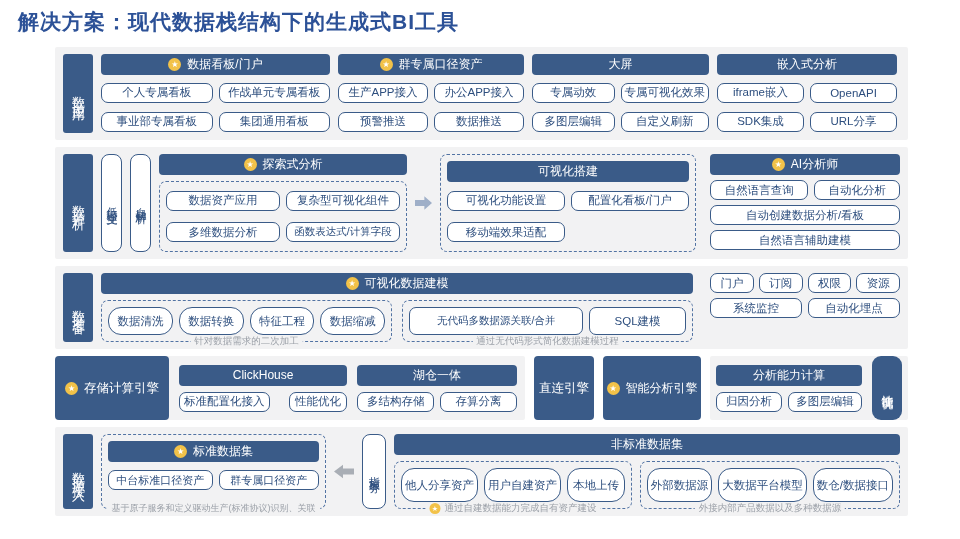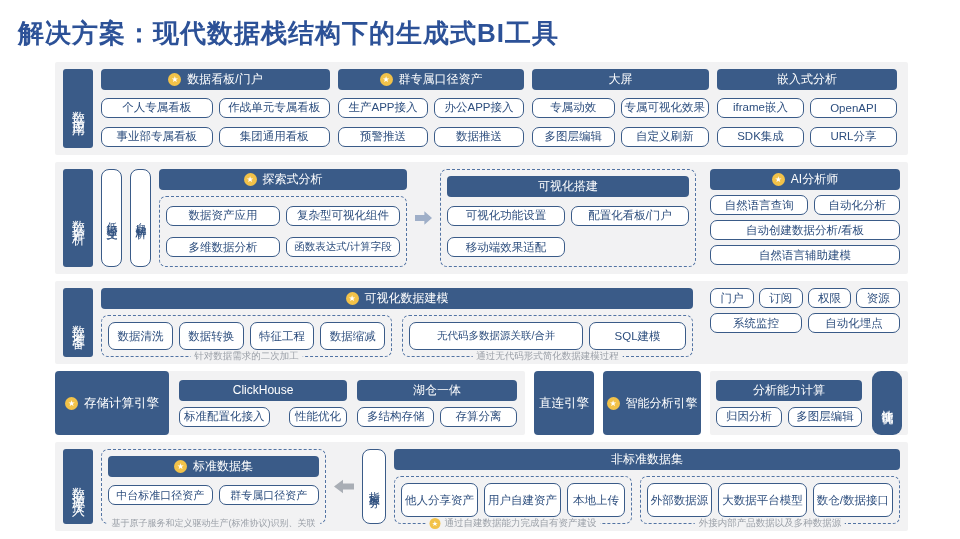--- a/index.html
+++ b/index.html
@@ -1,18 +1,18 @@
 <!DOCTYPE html>
 <html><head>
 <meta charset="utf-8">
 <style>
   html,body{margin:0;padding:0;}
   body{width:960px;height:539px;background:#ffffff;overflow:hidden;
        font-family:"Liberation Sans","DejaVu Sans",sans-serif;}
-  .title{margin:16px 0 11px 18px;font-size:26px;font-weight:bold;color:#2C5197;letter-spacing:1px;}
+  .title{margin:8px 0 11px 18px;font-size:21px;font-weight:bold;color:#2C5197;letter-spacing:1px;}
   .stack{margin-left:55px;width:853px;display:flex;flex-direction:column;gap:7px;}
   .band{background:#F2F2F3;display:flex;gap:8px;padding:7px 8px;box-sizing:border-box;align-items:stretch;border-radius:2px;}
   #b1{height:93px}#b2{height:112px}#b3{height:83px}#b5{height:89px}
   .band4row{display:flex;gap:9px;height:64px;}
   .panel4{background:#F2F2F3;display:flex;gap:10px;box-sizing:border-box;border-radius:2px;}
   .vlabel{flex:0 0 30px;background:#3A5B88;color:#fff;border-radius:3px;writing-mode:vertical-rl;text-orientation:upright;
           display:flex;align-items:center;justify-content:center;font-size:13px;letter-spacing:4px;}
   .vpill{flex:0 0 21px;background:#fff;border:1.4px solid #3A5B88;border-radius:8px;color:#2D4E7E;
          writing-mode:vertical-rl;text-orientation:upright;display:flex;align-items:center;justify-content:center;
          font-size:11px;letter-spacing:2px;box-sizing:border-box;}
@@ -31,21 +31,21 @@
   .cap{position:absolute;bottom:-7px;left:50%;transform:translateX(-50%);background:#F2F2F3;color:#9BA0A8;
        font-size:9.5px;white-space:nowrap;padding:0 4px;display:flex;align-items:center;gap:4px;margin-top:40px;}
   .arrow-r{width:17px;height:18px;background:#9FAFC8;align-self:center;flex:0 0 auto;
            clip-path:polygon(0 34%,55% 34%,55% 12%,100% 50%,55% 88%,55% 66%,0 66%);}
   .arrow-l{width:20px;height:18px;background:#A9AEB5;align-self:center;flex:0 0 auto;
            clip-path:polygon(100% 34%,45% 34%,45% 12%,0 50%,45% 88%,45% 66%,100% 66%);}
   .bigdark{background:#3A5B88;color:#fff;border-radius:4px;display:flex;align-items:center;justify-content:center;
            gap:6px;font-size:12.5px;box-sizing:border-box;text-align:center;}
   .g4{display:flex;flex-direction:column;gap:6px;justify-content:center;box-sizing:border-box;padding:7px 0;}
   .rowflex{display:flex;gap:6px;align-items:stretch;flex:1;}
-  .rowflex .chip{flex:1;}
+  .rowflex .chip{flex:1;border-radius:13px;}
 </style>
 </head>
 <body>
 
 <div>
   <div class="title">解决方案：现代数据栈结构下的生成式BI工具</div>
 
   <div class="stack">
 
     <div class="band" id="b1">

